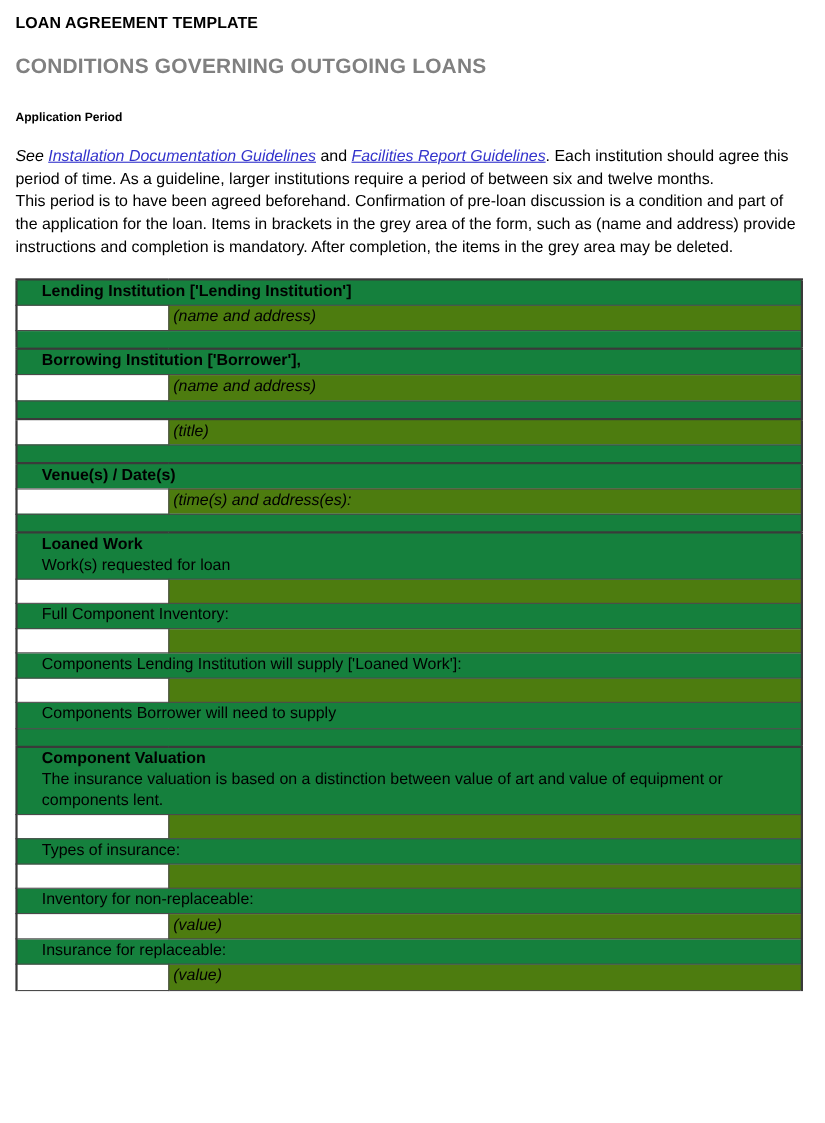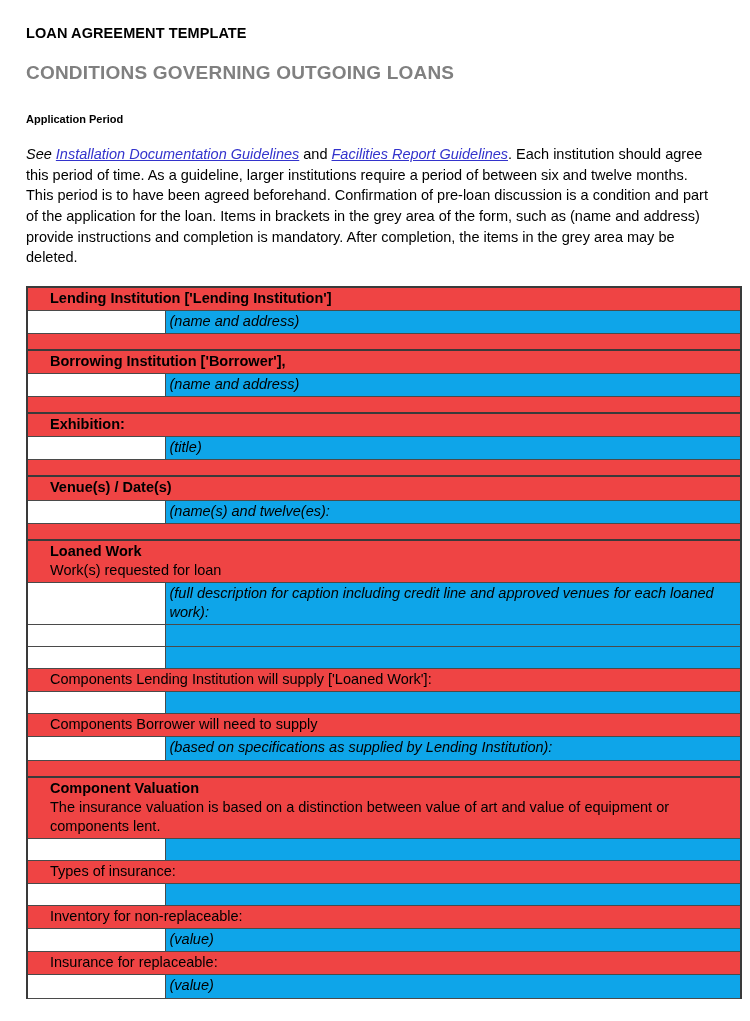--- a/index.html
+++ b/index.html
@@ -12,21 +12,21 @@
     height: 1021px;
     overflow: hidden;
     font-family: "Liberation Sans", sans-serif;
     color: #000000;
     -webkit-font-smoothing: antialiased;
   }
   .page {
     position: relative;
     width: 750px;
     height: 991px;
-    padding: 12px;
+    padding: 0;
     box-sizing: border-box;
   }
   .content {
     padding: 12px 22px 0 14px;
   }
 
   
   .doc-kicker {
     font-size: 14.5px;
     font-weight: bold;
@@ -79,36 +79,36 @@
   }
   .form-table col.c1 { width: 138px; }
   .form-table col.c2 { width: 576px; }
 
   .form-table td {
     border: 1px solid #4a4a4a;
     padding: 1px 0 2px 0;
     font-size: 14.5px;
     line-height: 1.32;
     vertical-align: top;
-    background: #ef4444;
+    background: #15803d;
   }
 
   
   td.full {
     padding-left: 22px;
     padding-right: 6px;
   }
   td.full.thick-top { border-top: 2px solid #3a3a3a; }
 
   .lbl-bold { font-weight: bold; }
   .lbl-reg  { font-weight: normal; }
 
   
   td.grey {
-    background: #0ea5e9;
+    background: #4d7c0f;
     padding-left: 4px;
     padding-right: 6px;
     font-style: italic;
   }
   td.white-stub {
     background: #ffffff;
   }
 
   
   tr.spacer td {
@@ -158,77 +158,69 @@
           <td class="full thick-top" colspan="2"><span class="lbl-bold">Borrowing Institution ['Borrower'],</span></td>
         </tr>
         <tr class="field">
           <td class="white-stub"></td>
           <td class="grey">(name and address)</td>
         </tr>
         <tr class="spacer">
           <td class="thick-bottom" colspan="2"></td>
         </tr>
 
-        <tr>
-          <td class="full thick-top" colspan="2"><span class="lbl-bold">Exhibition:</span></td>
-        </tr>
         <tr class="field">
           <td class="white-stub"></td>
           <td class="grey">(title)</td>
         </tr>
         <tr class="spacer">
           <td class="thick-bottom" colspan="2"></td>
         </tr>
 
         <tr>
           <td class="full thick-top" colspan="2"><span class="lbl-bold">Venue(s) / Date(s)</span></td>
         </tr>
         <tr class="field">
           <td class="white-stub"></td>
-          <td class="grey">(name(s) and twelve(es):</td>
+          <td class="grey">(time(s) and address(es):</td>
         </tr>
         <tr class="spacer">
           <td class="thick-bottom" colspan="2"></td>
         </tr>
 
         <tr>
           <td class="full thick-top" colspan="2">
             <div class="lbl-bold">Loaned Work</div>
             <div class="lbl-reg">Work(s) requested for loan</div>
           </td>
         </tr>
-        <tr class="field-tall">
-          <td class="white-stub"></td>
-          <td class="grey">(full description for caption including credit line and approved venues for each loaned work):</td>
-        </tr>
-
-        <tr class="grey-blank">
-          <td class="white-stub"></td>
-          <td class="grey"></td>
-        </tr>
-
+
+        <tr class="grey-blank">
+          <td class="white-stub"></td>
+          <td class="grey"></td>
+        </tr>
+
+        <tr>
+          <td class="full" colspan="2"><span class="lbl-reg">Full Component Inventory:</span></td>
+        </tr>
         <tr class="grey-blank">
           <td class="white-stub"></td>
           <td class="grey"></td>
         </tr>
 
         <tr>
           <td class="full" colspan="2"><span class="lbl-reg">Components Lending Institution will supply ['Loaned Work']:</span></td>
         </tr>
         <tr class="grey-blank">
           <td class="white-stub"></td>
           <td class="grey"></td>
         </tr>
 
         <tr>
           <td class="full" colspan="2"><span class="lbl-reg">Components Borrower will need to supply</span></td>
-        </tr>
-        <tr class="field">
-          <td class="white-stub"></td>
-          <td class="grey">(based on specifications as supplied by Lending Institution):</td>
         </tr>
         <tr class="spacer">
           <td class="thick-bottom" colspan="2"></td>
         </tr>
 
         <tr>
           <td class="full thick-top" colspan="2">
             <div class="lbl-bold">Component Valuation</div>
             <div class="lbl-reg">The insurance valuation is based on a distinction between value of art and value of equipment or components lent.</div>
           </td>

